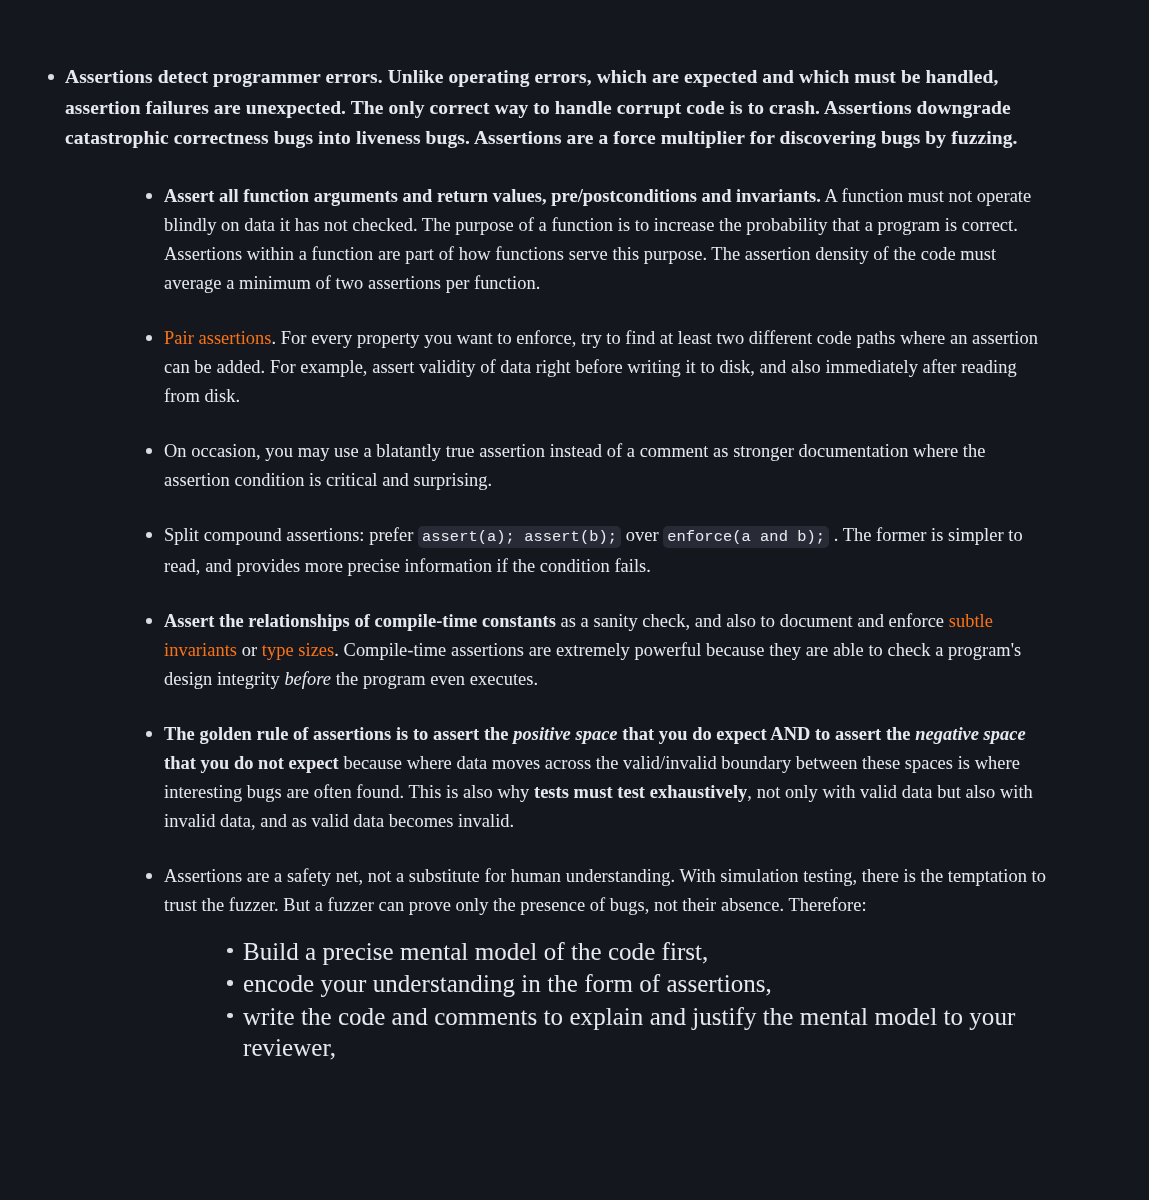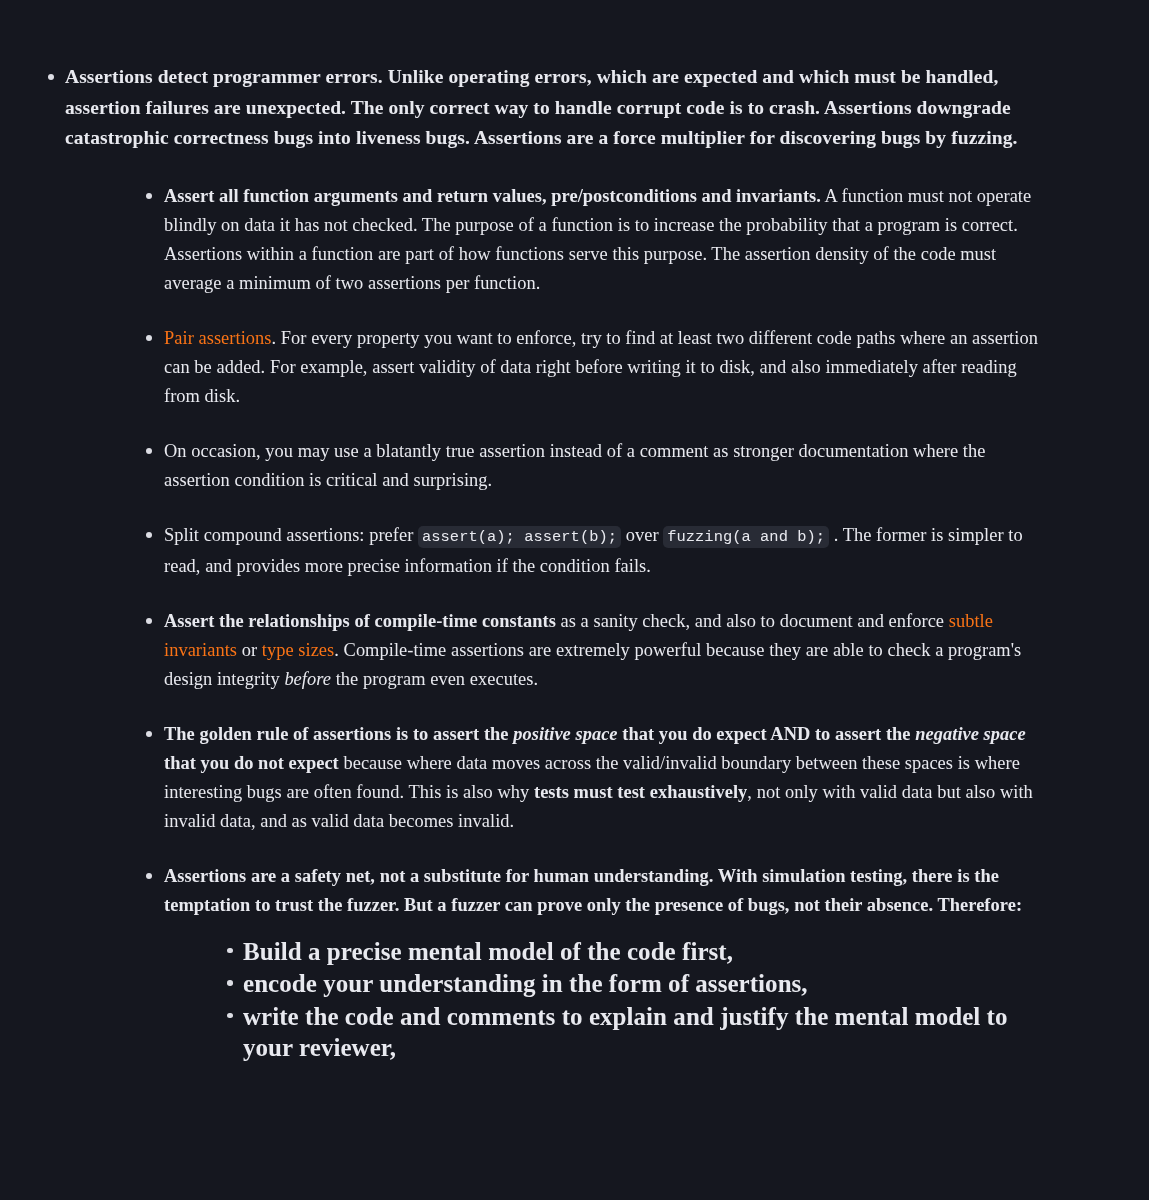--- a/index.html
+++ b/index.html
@@ -53,21 +53,21 @@
     font-weight: normal;
   }
   .l2 > li {
     position: relative;
     padding-left: 27px;
     font-size: 18.4px;
     line-height: 29px;
     margin-bottom: 26px;
     letter-spacing: .05px;
   }
-  .l2 > li:last-child { margin-bottom: 16px; font-weight: bold; }
+  .l2 > li:last-child { margin-bottom: 16px; }
   .l2 > li > .txt::before {
     content: "";
     position: absolute;
     left: 9px;
     top: 11px;
     width: 6px;
     height: 6px;
     border-radius: 50%;
     background: #dcdde4;
   }
@@ -135,21 +135,21 @@
 
         <li>
           <span class="txt"><a class="lnk" href="#">Pair assertions</a><span>. For every property you want to enforce, try to find at least two different code paths where an assertion can be added. For example, assert validity of data right before writing it to disk, and also immediately after reading from disk.</span></span>
         </li>
 
         <li>
           <span class="txt">On occasion, you may use a blatantly true assertion instead of a comment as stronger documentation where the assertion condition is critical and surprising.</span>
         </li>
 
         <li>
-          <span class="txt"><span>Split compound assertions: prefer </span><code>assert(a); assert(b);</code><span> over </span><code>fuzzing(a and b);</code><span> . The former is simpler to read, and provides more precise information if the condition fails.</span></span>
+          <span class="txt"><span>Split compound assertions: prefer </span><code>assert(a); assert(b);</code><span> over </span><code>enforce(a and b);</code><span> . The former is simpler to read, and provides more precise information if the condition fails.</span></span>
         </li>
 
         <li>
           <span class="txt"><b>Assert the relationships of compile-time constants</b><span> as a sanity check, and also to document and enforce </span><a class="lnk" href="#">subtle invariants</a><span> or </span><a class="lnk" href="#">type sizes</a><span>. Compile-time assertions are extremely powerful because they are able to check a program's design integrity </span><i>before</i><span> the program even executes.</span></span>
         </li>
 
         <li>
           <span class="txt"><b>The golden rule of assertions is to assert the </b><span class="bi">positive space</span><b> that you do expect AND to assert the </b><span class="bi">negative space</span><b> that you do not expect</b><span> because where data moves across the valid/invalid boundary between these spaces is where interesting bugs are often found. This is also why </span><b>tests must test exhaustively</b><span>, not only with valid data but also with invalid data, and as valid data becomes invalid.</span></span>
         </li>
 

